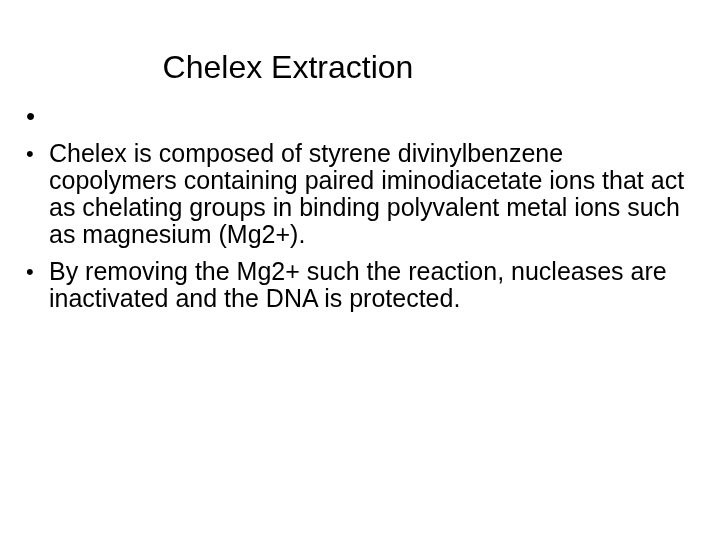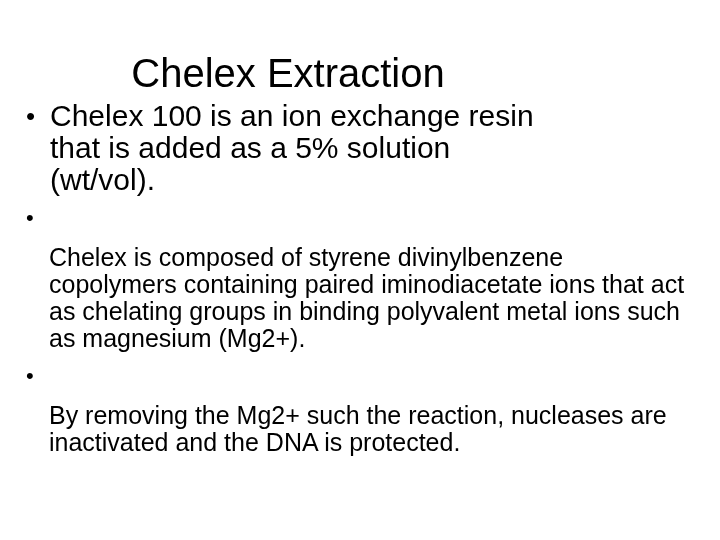--- a/index.html
+++ b/index.html
@@ -22,21 +22,21 @@
     background: #ffffff;
     box-sizing: border-box;
   }
 
   .slide-title {
     position: absolute;
     left: 0;
     top: 22px;
     width: 576px;
     text-align: center;
-    font-size: 40px;
+    font-size: 32px;
     line-height: 48px;
     font-weight: normal;
     letter-spacing: 0px;
     color: #000000;
     white-space: nowrap;
   }
 
   .body-area {
     position: absolute;
     left: 26px;
@@ -83,35 +83,33 @@
     line-height: 27px;
     margin-bottom: 10px;
   }
   .bullet.size-md .bullet-marker {
     font-size: 22px;
     line-height: 27px;
     width: 23px;
   }
   .bullet.size-md .bullet-text {
     max-width: 640px;
-    margin-top: 40px;
   }
 </style>
 </head>
 <body>
 
 <div class="slide">
 
   <h1 class="slide-title">Chelex Extraction</h1>
 
   <div class="body-area">
 
     <div class="bullet size-lg">
       <span class="bullet-marker">•</span>
-      <span class="bullet-text">Chelex 100 is an ion exchange resin that is added as a 5% solution (wt/vol).</span>
     </div>
 
     <div class="bullet size-md">
       <span class="bullet-marker">•</span>
       <span class="bullet-text">Chelex is composed of styrene divinylbenzene copolymers containing paired iminodiacetate ions that act as chelating groups in binding polyvalent metal ions such as magnesium (Mg2+).</span>
     </div>
 
     <div class="bullet size-md">
       <span class="bullet-marker">•</span>
       <span class="bullet-text">By removing the Mg2+ such the reaction, nucleases are inactivated and the DNA is protected.</span>

